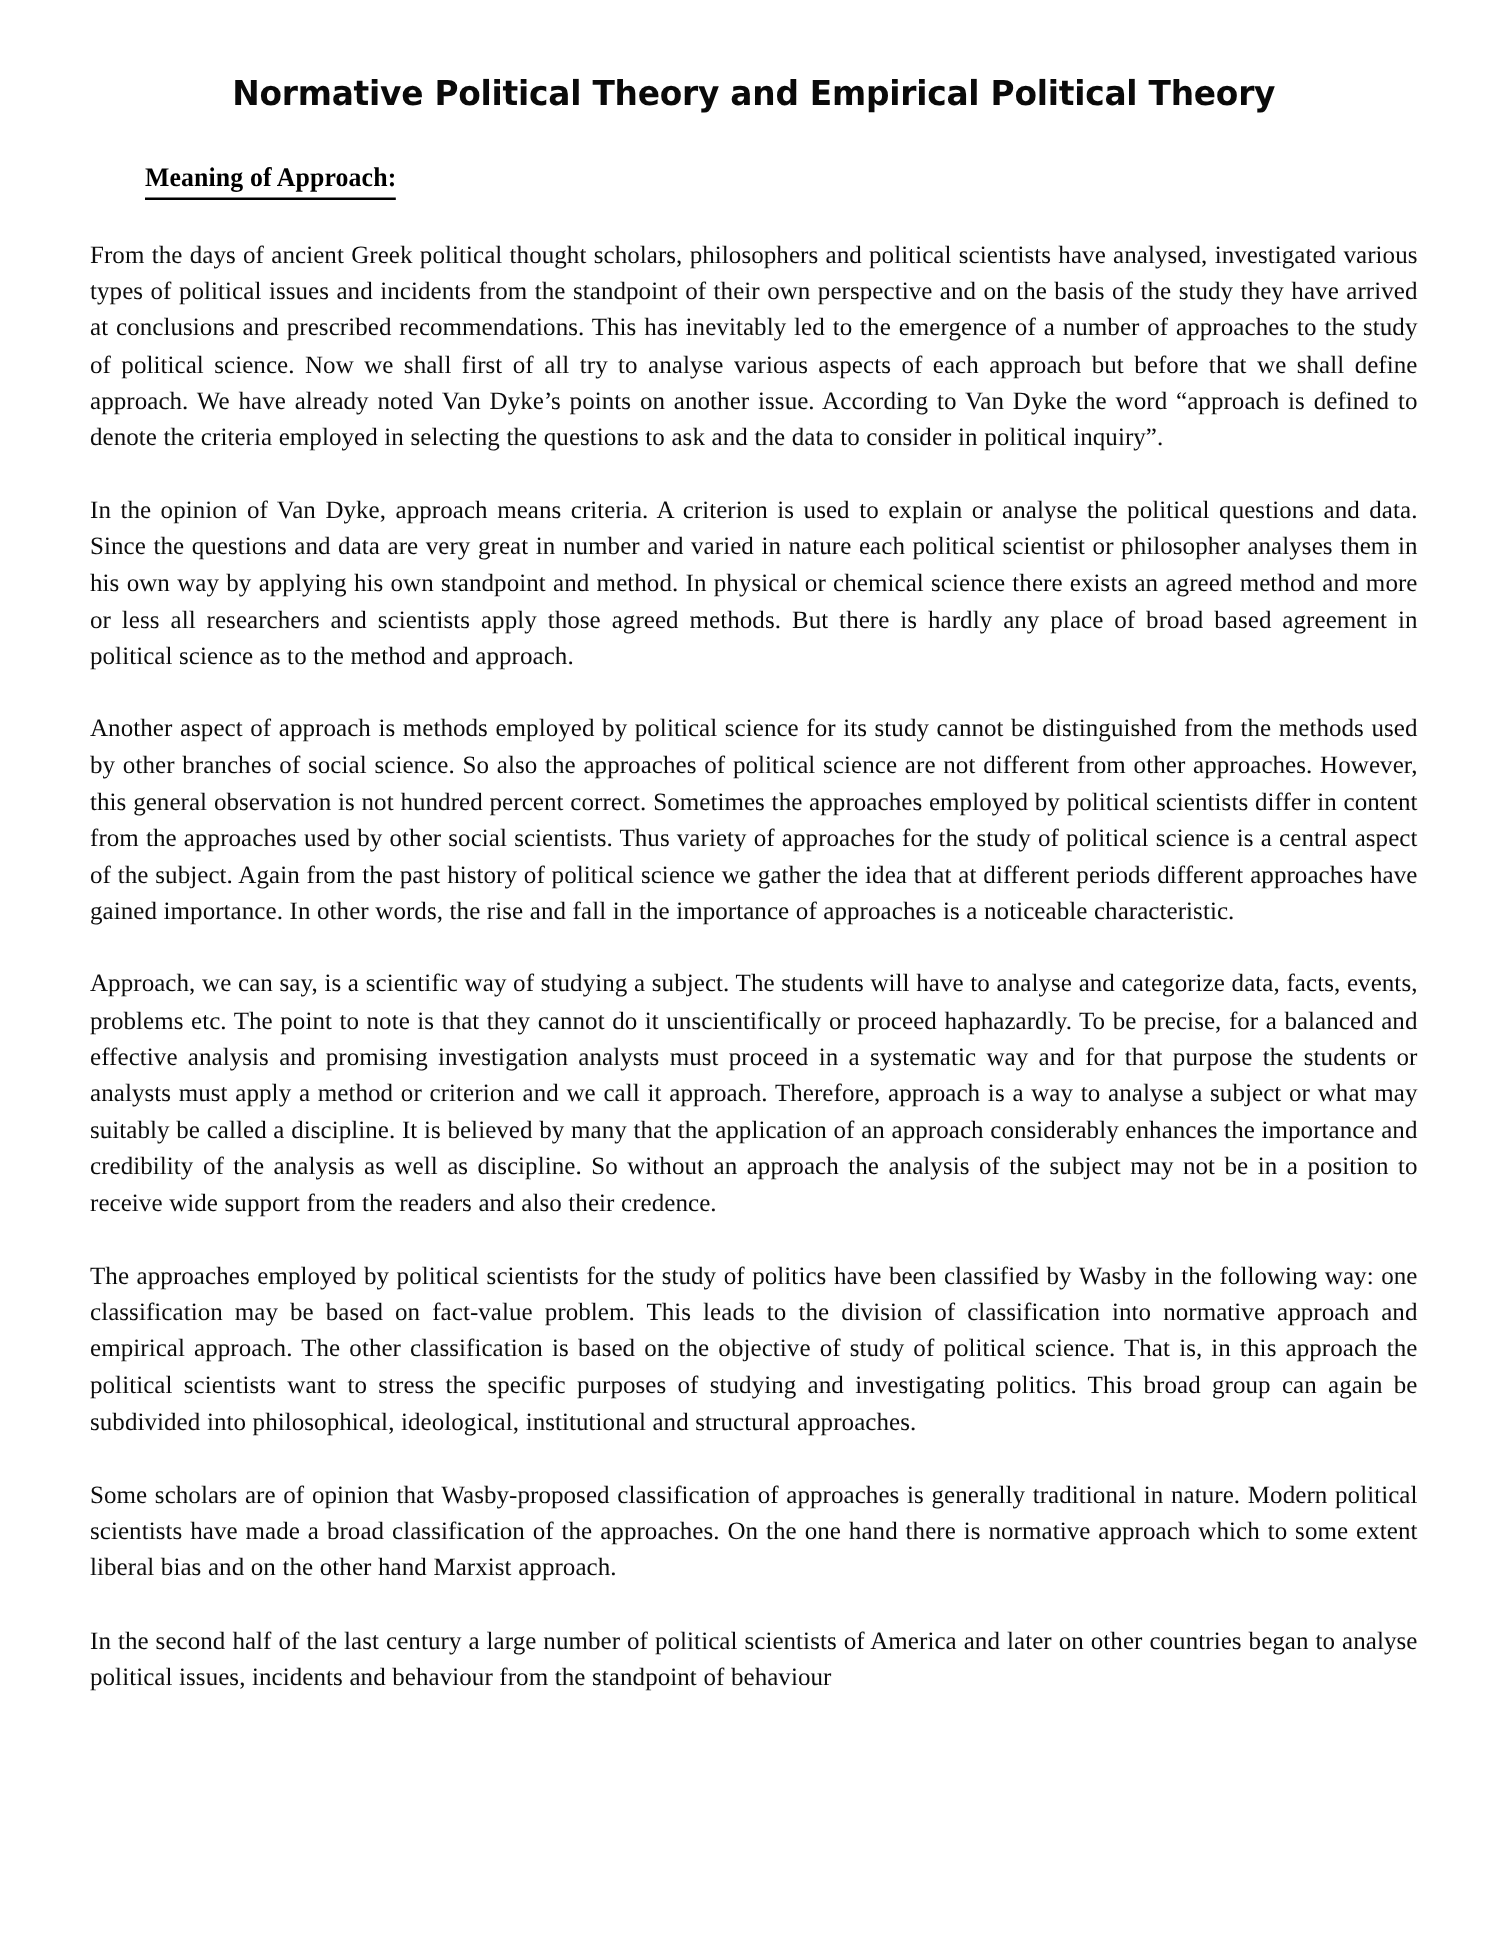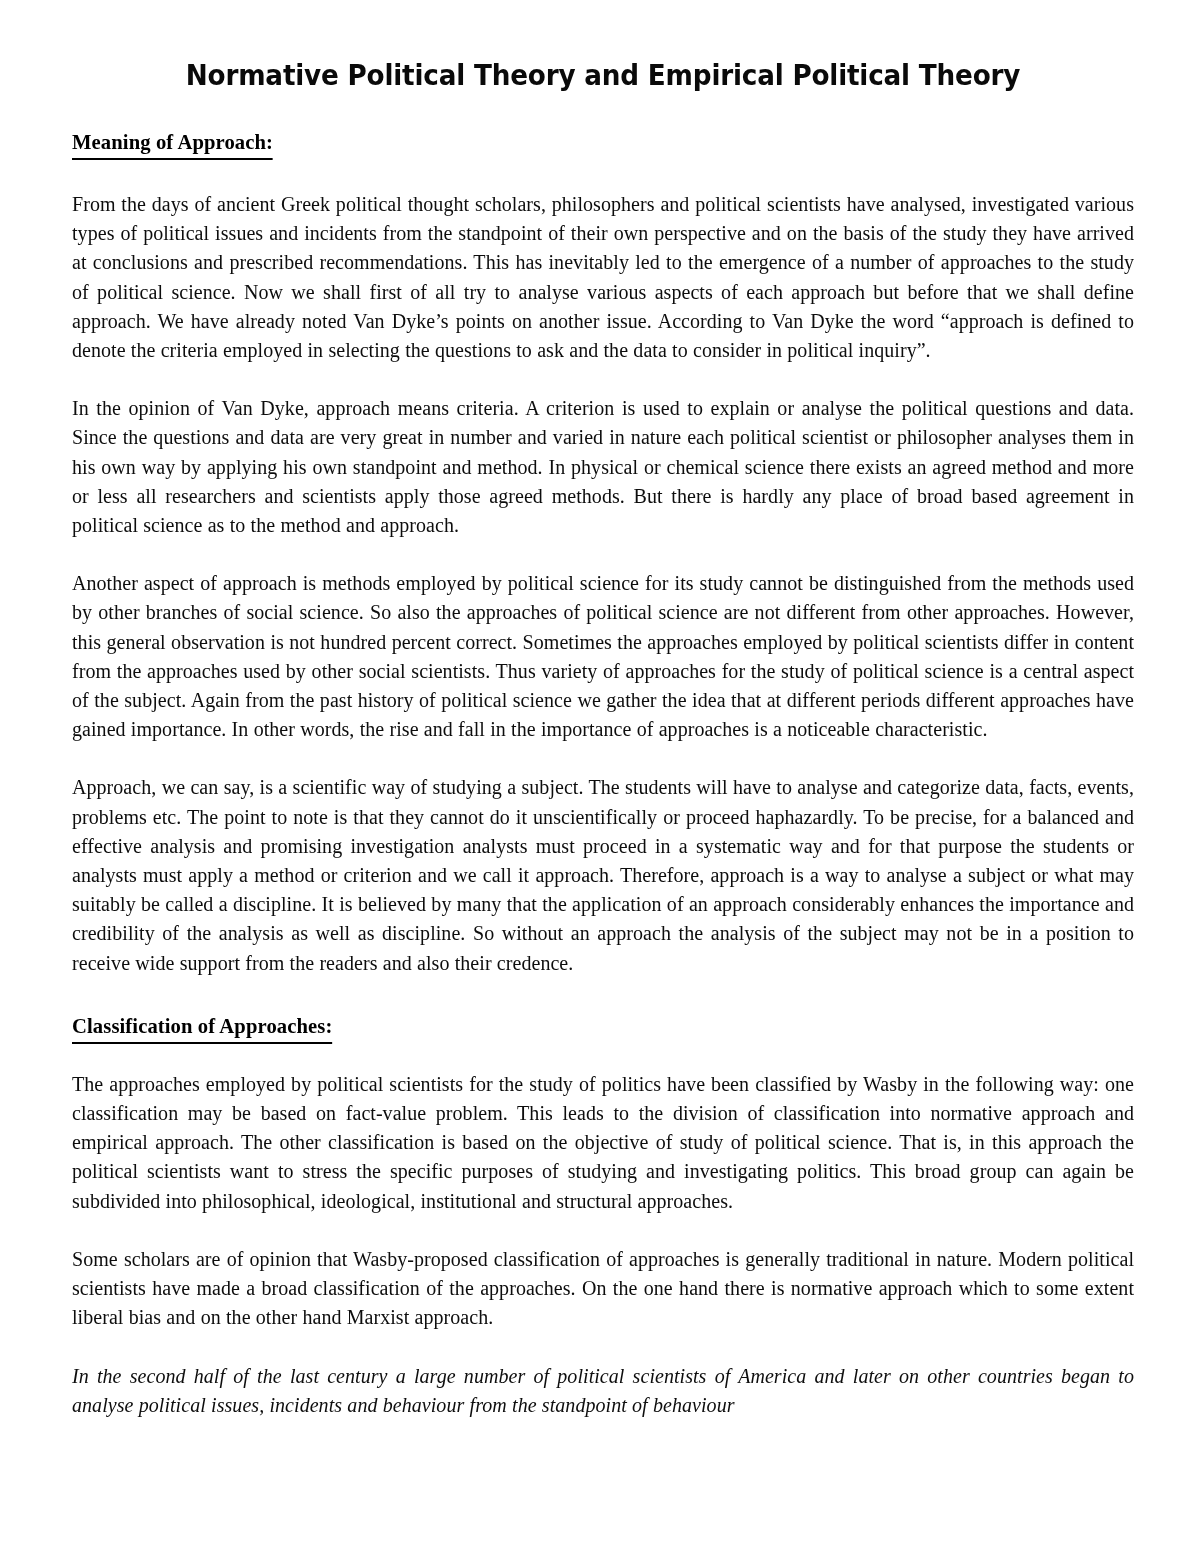--- a/index.html
+++ b/index.html
@@ -62,40 +62,41 @@
   .section-heading .ul {
     border-bottom: 2px solid #000;
     padding-bottom: 2px;
     display: inline-block;
     transform: scaleX(0.96);
     transform-origin: left center;
   }
   .section-heading.first {
     margin-top: 0;
     margin-bottom: 30px;
+    margin-left: 44px;
   }
   .section-heading.second {
     margin-top: 34px;
     margin-bottom: 26px;
   }
 
   
   p.para {
     font-family: "Liberation Serif", "DejaVu Serif", serif;
     font-size: 20px;
     line-height: 29.2px;
     text-align: justify;
     text-justify: inter-word;
     margin: 0 0 29px 0;
     letter-spacing: 0.05px;
     word-spacing: 0.2px;
     color: #0d0d0d;
     hyphens: none;
   }
-  p.para:last-child { margin-bottom: 0; font-style: italic; }
+  p.para:last-child { margin-bottom: 0; }
 
   
   p.para.clipped {
     margin-bottom: 0;
   }
 </style>
 </head>
 <body>
 
 <div class="page">
@@ -103,20 +104,19 @@
 
     <h1 class="doc-title">Normative Political Theory and Empirical Political Theory</h1>
 
     <h2 class="section-heading first"><span class="ul"> Meaning of Approach:</span></h2>
 
     <p class="para">From the days of ancient Greek political thought scholars, philosophers and political scientists have analysed, investigated various types of political issues and incidents from the standpoint of their own perspective and on the basis of the study they have arrived at conclusions and prescribed recommendations. This has inevitably led to the emergence of a number of approaches to the study of political science. Now we shall first of all try to analyse various aspects of each approach but before that we shall define approach. We have already noted Van Dyke’s points on another issue. According to Van Dyke the word “approach is defined to denote the criteria employed in selecting the questions to ask and the data to consider in political inquiry”.</p>
     <p class="para">In the opinion of Van Dyke, approach means criteria. A criterion is used to explain or analyse the political questions and data. Since the questions and data are very great in number and varied in nature each political scientist or philosopher analyses them in his own way by applying his own standpoint and method. In physical or chemical science there exists an agreed method and more or less all researchers and scientists apply those agreed methods. But there is hardly any place of broad based agreement in political science as to the method and approach.</p>
     <p class="para">Another aspect of approach is methods employed by political science for its study cannot be distinguished from the methods used by other branches of social science. So also the approaches of political science are not different from other approaches. However, this general observation is not hundred percent correct. Sometimes the approaches employed by political scientists differ in content from the approaches used by other social scientists. Thus variety of approaches for the study of political science is a central aspect of the subject. Again from the past history of political science we gather the idea that at different periods different approaches have gained importance. In other words, the rise and fall in the importance of approaches is a noticeable characteristic.</p>
     <p class="para">Approach, we can say, is a scientific way of studying a subject. The students will have to analyse and categorize data, facts, events, problems etc. The point to note is that they cannot do it unscientifically or proceed haphazardly. To be precise, for a balanced and effective analysis and promising investigation analysts must proceed in a systematic way and for that purpose the students or analysts must apply a method or criterion and we call it approach. Therefore, approach is a way to analyse a subject or what may suitably be called a discipline. It is believed by many that the application of an approach considerably enhances the importance and credibility of the analysis as well as discipline. So without an approach the analysis of the subject may not be in a position to receive wide support from the readers and also their credence.</p>
 
-    <h2 class="section-heading second"><span class="ul">Classification of Approaches:</span></h2>
 
     <p class="para">The approaches employed by political scientists for the study of politics have been classified by Wasby in the following way: one classification may be based on fact-value problem. This leads to the division of classification into normative approach and empirical approach. The other classification is based on the objective of study of political science. That is, in this approach the political scientists want to stress the specific purposes of studying and investigating politics. This broad group can again be subdivided into philosophical, ideological, institutional and structural approaches.</p>
     <p class="para">Some scholars are of opinion that Wasby-proposed classification of approaches is generally traditional in nature. Modern political scientists have made a broad classification of the approaches. On the one hand there is normative approach which to some extent liberal bias and on the other hand Marxist approach.</p>
     <p class="para clipped">In the second half of the last century a large number of political scientists of America and later on other countries began to analyse political issues, incidents and behaviour from the standpoint of behaviour</p>
 
   </div>
 </div>
 
 </body></html>

